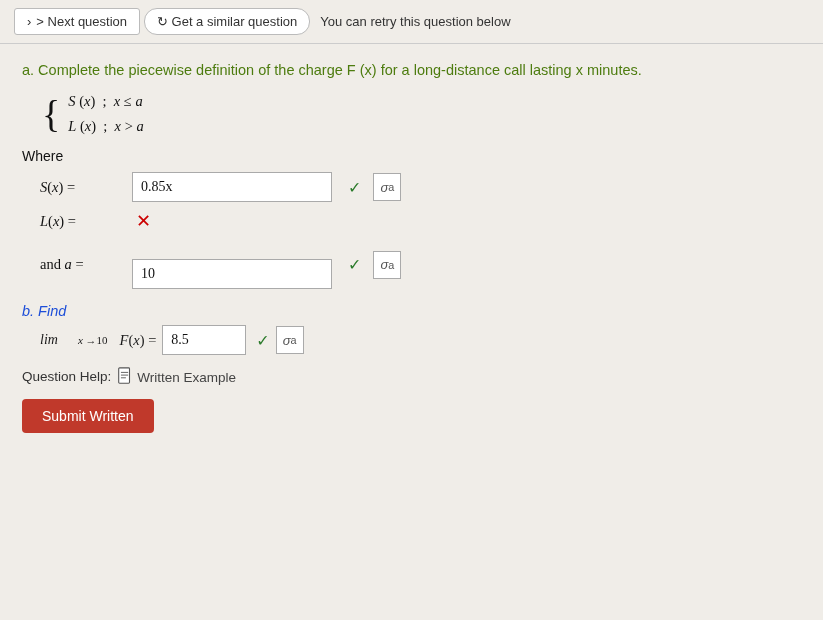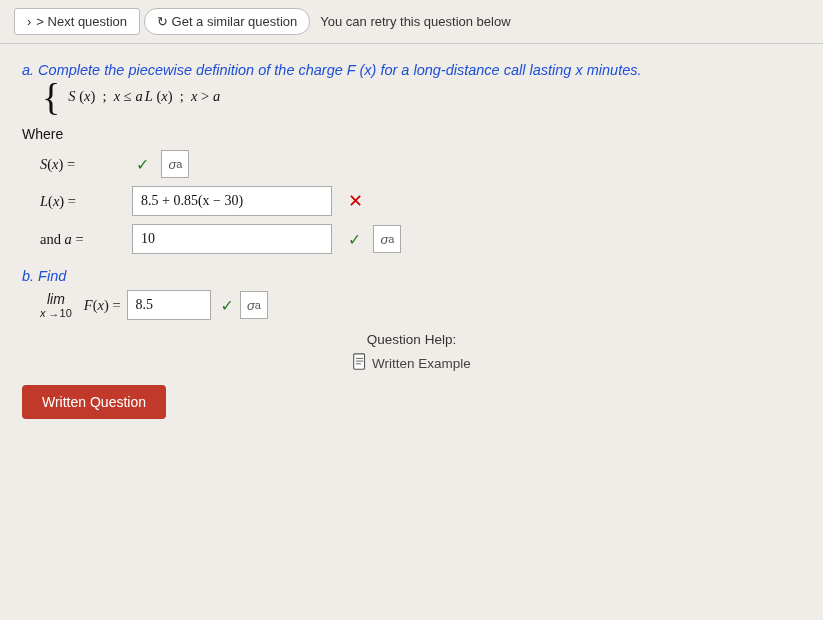--- a/index.html
+++ b/index.html
@@ -57,40 +57,39 @@
     .problem-text {
       font-size: 14.5px;
       line-height: 1.55;
       margin-bottom: 16px;
       font-family: Arial, sans-serif;
       color: #111;
     }
     .part-label {
       font-family: Arial, sans-serif;
       font-size: 14.5px;
-      font-style: italic;
-      margin-bottom: 0;
-      color: #1d4ed8;
+      margin-bottom: 12px;
+      color: #4d7c0f;
     }
     .piecewise-block {
       margin-left: 20px;
       margin-bottom: 10px;
       display: flex;
       align-items: center;
     }
     .brace {
       font-size: 38px;
       line-height: 1;
       color: #111;
       margin-right: 8px;
       font-weight: 100;
     }
     .piecewise-rows {
       display: flex;
-      flex-direction: row;
+      flex-direction: column;
       gap: 2px;
     }
     .piecewise-row {
       font-size: 14.5px;
       font-family: Georgia, serif;
       color: #111;
       line-height: 1.6;
     }
     .where-label {
       font-family: Arial, sans-serif;
@@ -167,21 +166,20 @@
       margin-left: 4px;
     }
     .question-help {
       font-family: Arial, sans-serif;
       font-size: 13.5px;
       color: #333;
       display: flex;
       align-items: center;
       gap: 6px;
       margin-bottom: 14px;
-      flex-direction: column;
     }
     .written-example-link {
       color: #444;
       text-decoration: none;
       display: flex;
       align-items: flex-end;
       gap: 4px;
     }
     .doc-icon {
       width: 16px;
@@ -230,53 +228,53 @@
         <em>L</em> (<em>x</em>) &nbsp;; &nbsp;<em>x</em> &gt; <em>a</em>
       </div>
     </div>
   </div>
 
   <div class="where-label">Where</div>
 
   
   <div class="answer-row">
     <span class="answer-label"><em>S</em>(<em>x</em>) =</span>
+    <input class="answer-input" type="text" value="0.85x" style="">
     <span class="check-icon">✓</span>
     <button class="sigma-icon">
         <em>σ</em>
         <sup>a</sup>
       </button>
   </div>
 
   
   <div class="answer-row">
     <span class="answer-label"><em>L</em>(<em>x</em>) =</span>
-    <input class="answer-input" type="text" value="8.5 + 0.85(x − 30)" style="">
     <span class="cross-icon">✕</span>
   </div>
 
   
   <div class="answer-row" style="position:relative;">
     <span class="answer-label">and <em>a</em> =</span>
-    <input class="answer-input" type="text" value="10" style="min-width: 200px;">
+    <input class="answer-input" type="text" value="10" style="min-width: 200px; margin-top: 19px;">
     <span class="check-icon">✓</span>
     <button class="sigma-icon">
         <em>σ</em>
         <sup>a</sup>
       </button>
 
   </div>
 
   
   <div class="part-b">
     <div class="part-b-label">b. Find</div>
     <div class="limit-row">
-      <span style="font-family:Liberation Sans, sans-serif; font-size:14.5px; display:inline-flex; flex-direction:column; align-items:center; margin-right:2px;">
+      <span style="font-family:Liberation Serif, serif; font-size:14.5px; display:inline-flex; flex-direction:row; align-items:center; margin-right:2px;">
         <span style="font-size:14px; font-style:italic;">lim</span>
-        <span style="font-size:11px;"><em>x</em> →10</span>
+        <span style="font-size:11px;margin-left:20px;"><em>x</em> →10</span>
       </span>
       <span class="lim-func"><em>F</em>(<em>x</em>) =</span>
       <input class="answer-input" type="text" value="8.5" style="min-width: 80px; width: 84px;">
       <span class="check-icon">✓</span>
       <button class="sigma-icon">
           <em>σ</em>
           <sup>a</sup>
         </button>
     </div>
   </div>
@@ -290,16 +288,16 @@
         <line x1="3.5" y1="6" x2="11.5" y2="6" stroke="#555" stroke-width="1"></line>
         <line x1="3.5" y1="9" x2="11.5" y2="9" stroke="#555" stroke-width="1"></line>
         <line x1="3.5" y1="12" x2="9" y2="12" stroke="#555" stroke-width="1"></line>
       </svg>
       <span>Written Example</span>
     </a>
   </div>
 
   
   <button class="submit-btn">
-    <span>Written Question</span>
+    <span>Submit Written</span>
   </button>
 
 </div>
 
 </body></html>

